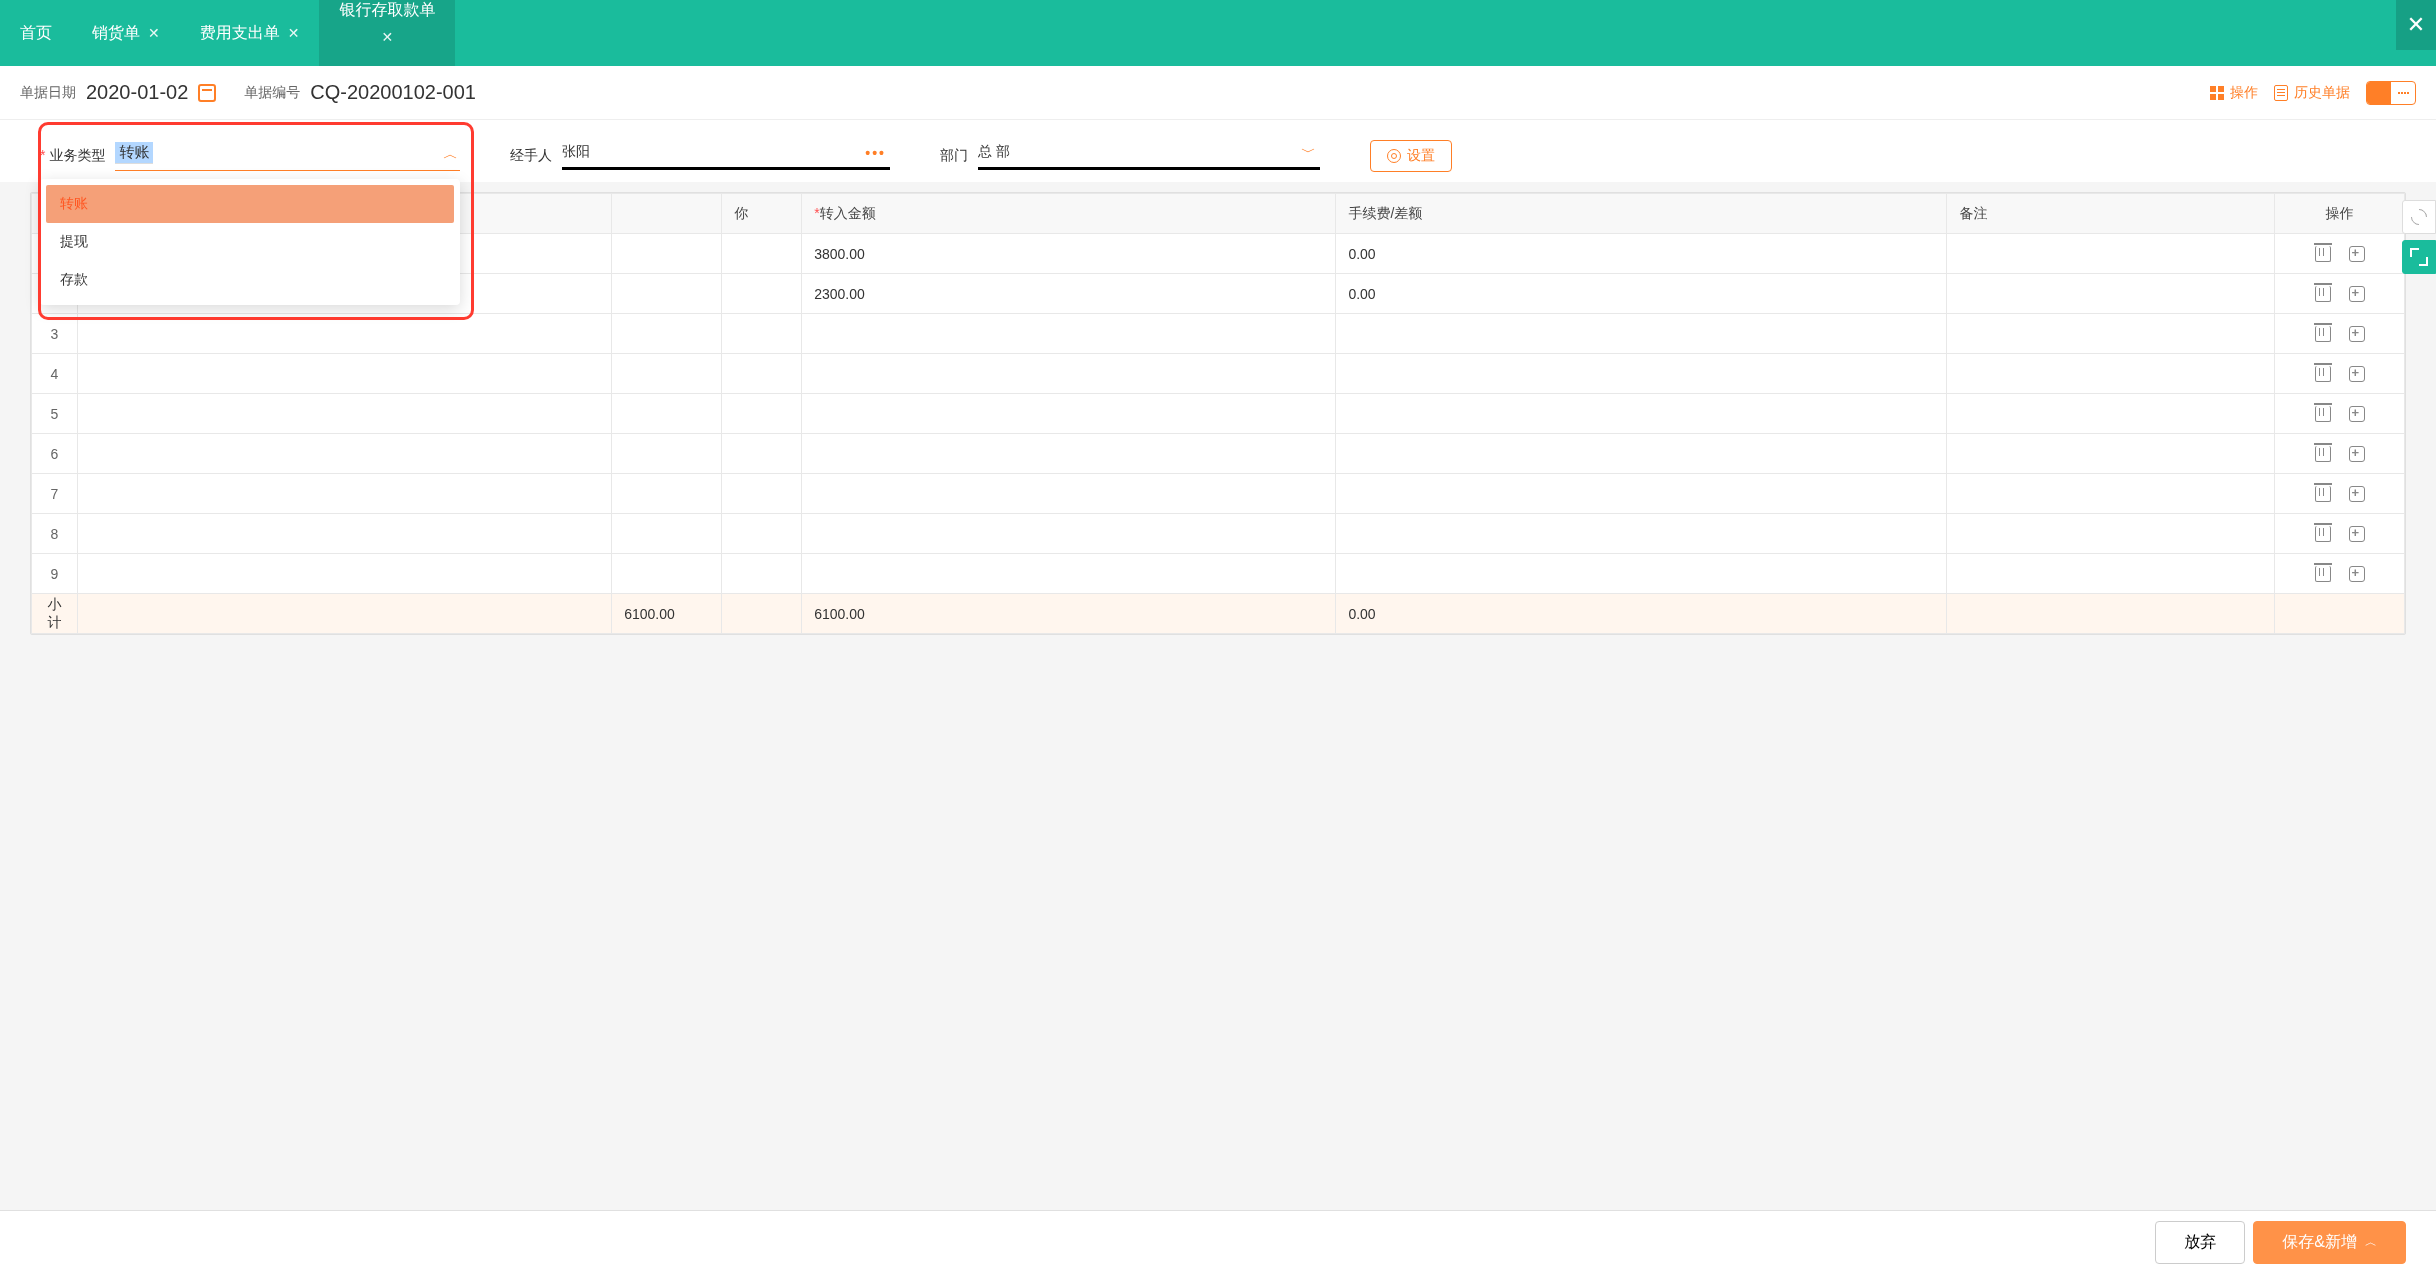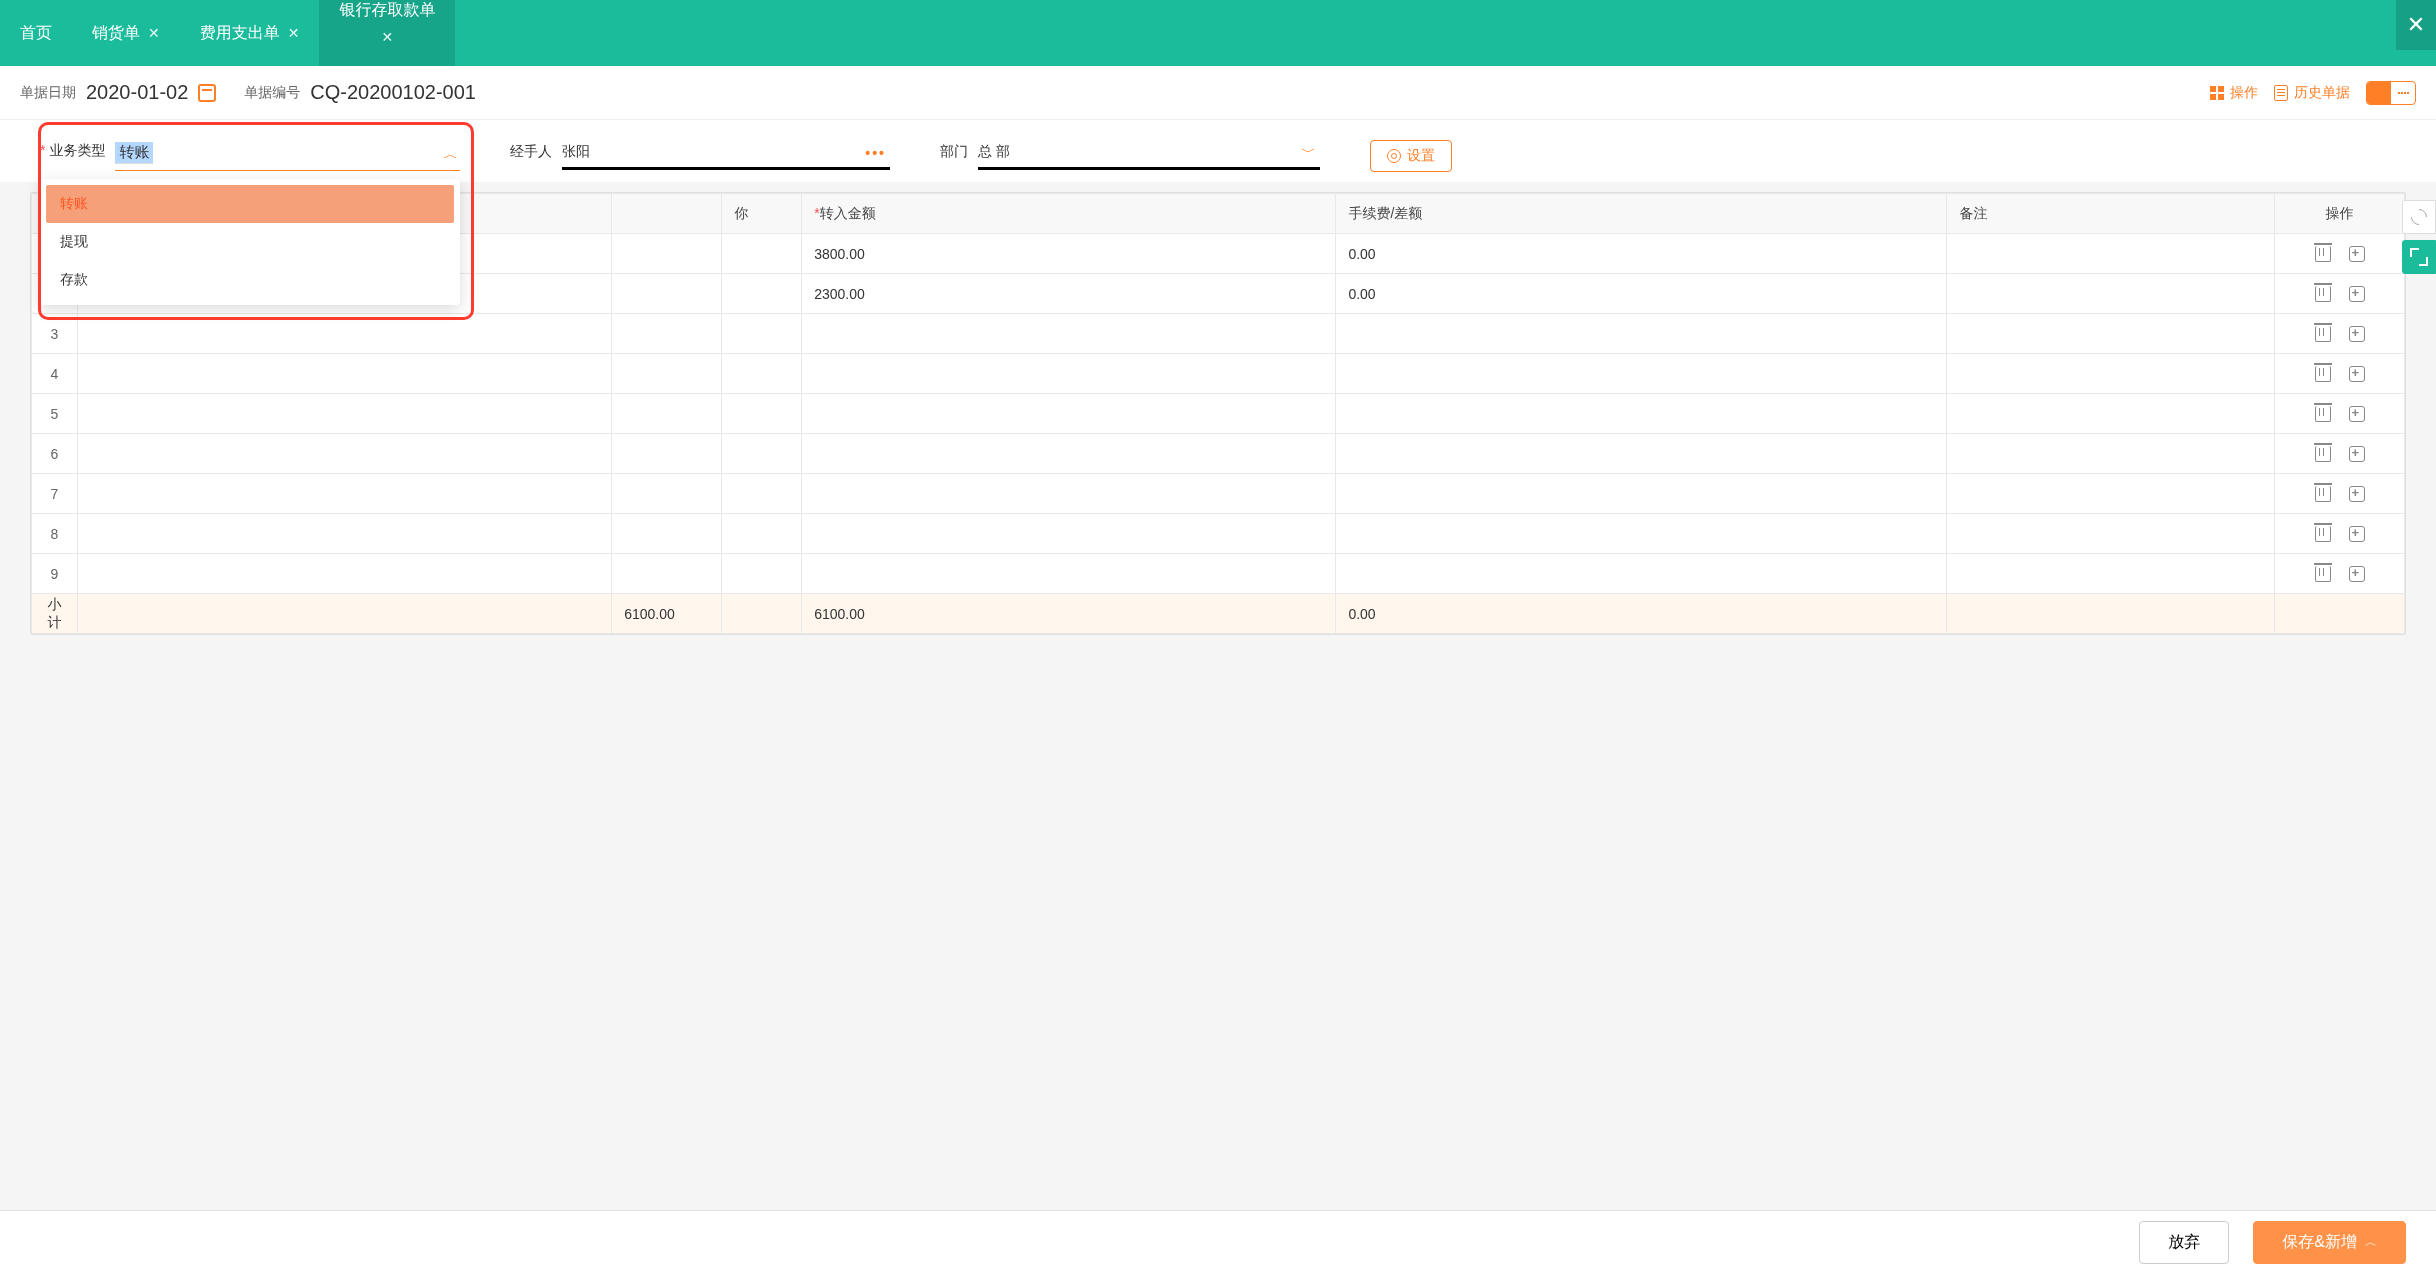--- a/index.html
+++ b/index.html
@@ -29,21 +29,21 @@
 .view-toggle { display: flex; border: 1px solid #ff7f27; border-radius: 4px; overflow: hidden; }
 .view-toggle div { width: 24px; height: 22px; display: flex; align-items: center; justify-content: center; }
 .view-toggle div.active { background: #ff7f27; }
 .vt-lines { width: 12px; height: 10px; display: flex; flex-direction: column; justify-content: space-between; }
 .vt-lines span { height: 2px; background: #fff; }
 .vt-grid { width: 12px; height: 12px; display: grid; grid-template-columns: 1fr 1fr; grid-template-rows: 1fr 1fr; gap: 1px; }
 .vt-grid span { border: 1px solid #ff7f27; }
 
 
 .form-row { display: flex; padding: 20px 40px 10px; gap: 50px; background: #fff; align-items: center; }
-.form-group { display: flex; align-items: flex-start; gap: 10px; flex: 1; position: relative; }
+.form-group { display: flex; align-items: center; gap: 10px; flex: 1; position: relative; }
 .form-group .flabel { color: #333; white-space: nowrap; }
 .form-group .req { color: #ff4d4f; margin-right: 4px; }
 .form-group .finput { flex: 1; border: none; border-bottom: 1px solid #ddd; padding: 6px 24px 6px 2px; font-size: 15px; color: #333; position: relative; }
 .form-group .finput.selected { background: #b3d7ff; display: inline-block; flex: none; padding: 1px 4px; }
 .form-group .input-wrap { flex: 1; border-bottom: 1px solid #ff7f27; padding-bottom: 6px; position: relative; }
 .form-group .chev { position: absolute; right: 4px; top: 2px; color: #ff7f27; font-size: 14px; }
 .form-group .dots { position: absolute; right: 4px; top: 2px; color: #ff7f27; letter-spacing: 2px; font-weight: bold; }
 .form-group .chev-g { position: absolute; right: 4px; top: 2px; color: #ff7f27; font-size: 14px; }
 .input-wrap-plain { flex: 1; border-bottom: 3px solid #000000; padding-bottom: 6px; position: relative; }
 
@@ -82,21 +82,21 @@
 
 
 .remark-bar { margin: 16px 10px 0; background: #fafafa; display: flex; border-top: 1px solid #eee; }
 .remark-label { width: 110px; padding: 16px 0; text-align: center; color: #888; font-size: 13px; border-right: 1px solid #eee; }
 .remark-label .note-icon { width: 28px; height: 30px; border: 2px solid #1abc9c; border-radius: 3px; margin: 0 auto 6px; position: relative; }
 .remark-label .note-icon::before { content: ""; position: absolute; top: -5px; left: 4px; width: 3px; height: 7px; background: #1abc9c; box-shadow: 7px 0 0 #1abc9c, 14px 0 0 #1abc9c; }
 .remark-label .note-icon::after { content: ""; position: absolute; top: 6px; left: 4px; right: 4px; height: 2px; background: #1abc9c; box-shadow: 0 5px 0 #1abc9c, 0 10px 0 #1abc9c; }
 .remark-input { flex: 1; border: none; padding: 20px; font-size: 15px; color: #999; border-bottom: 1px solid #ddd; margin: 20px 20px 20px 10px; background: transparent; }
 
 
-.footer-bar { position: fixed; bottom: 0; left: 0; right: 0; height: 64px; background: #fff; border-top: 1px solid #e0e0e0; display: flex; align-items: center; justify-content: flex-end; padding: 0 30px; gap: 24px; }
+.footer-bar { position: fixed; bottom: 0; left: 0; right: 0; height: 64px; background: #fff; border-top: 1px solid #e0e0e0; display: flex; align-items: center; justify-content: flex-end; padding: 0 30px; gap: 8px; }
 .btn { padding: 10px 28px; border-radius: 4px; font-size: 16px; cursor: pointer; border: 1px solid #ccc; background: #fff; }
 .btn.primary { background: #ff9248; border-color: #ff9248; color: #fff; display: flex; align-items: center; gap: 8px; }
 .btn.primary .chev-up { font-size: 12px; }
 
 
 .right-rail { position: fixed; right: 0; top: 200px; display: flex; flex-direction: column; gap: 6px; }
 .rail-btn { width: 34px; height: 34px; background: #fff; border: 1px solid #ddd; display: flex; align-items: center; justify-content: center; border-radius: 3px 0 0 3px; cursor: pointer; }
 .rail-btn.active { background: #1abc9c; border-color: #1abc9c; }
 .link-icon { width: 16px; height: 16px; border: 1.5px solid #aaa; border-radius: 50%; transform: rotate(-45deg); position: relative; border-top-color: transparent; border-bottom-color: transparent; }
 .expand-icon { width: 14px; height: 14px; position: relative; }

